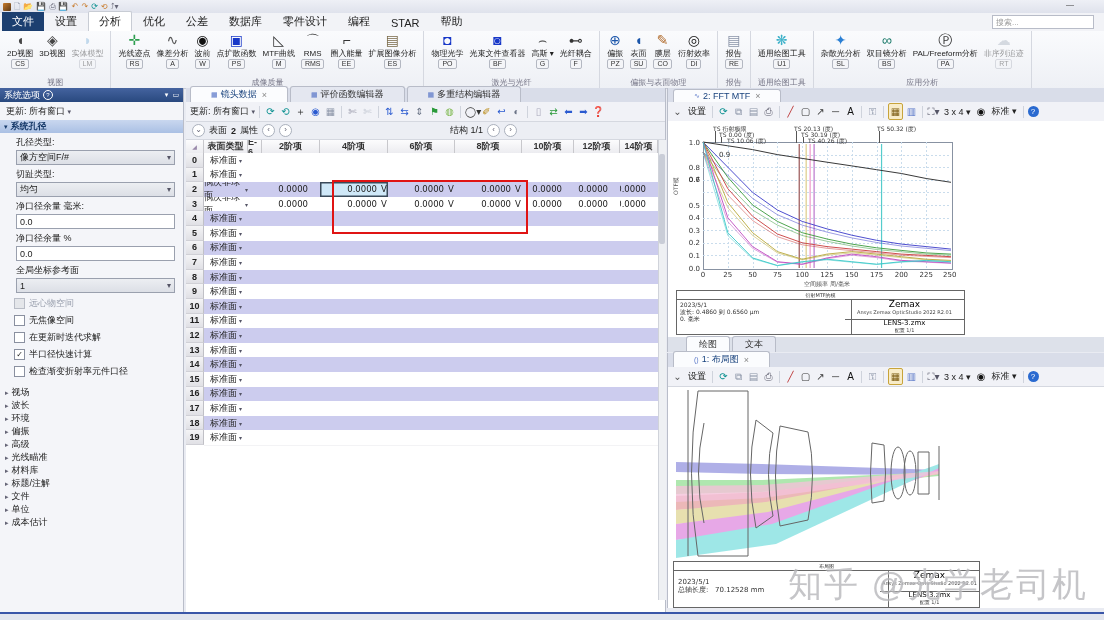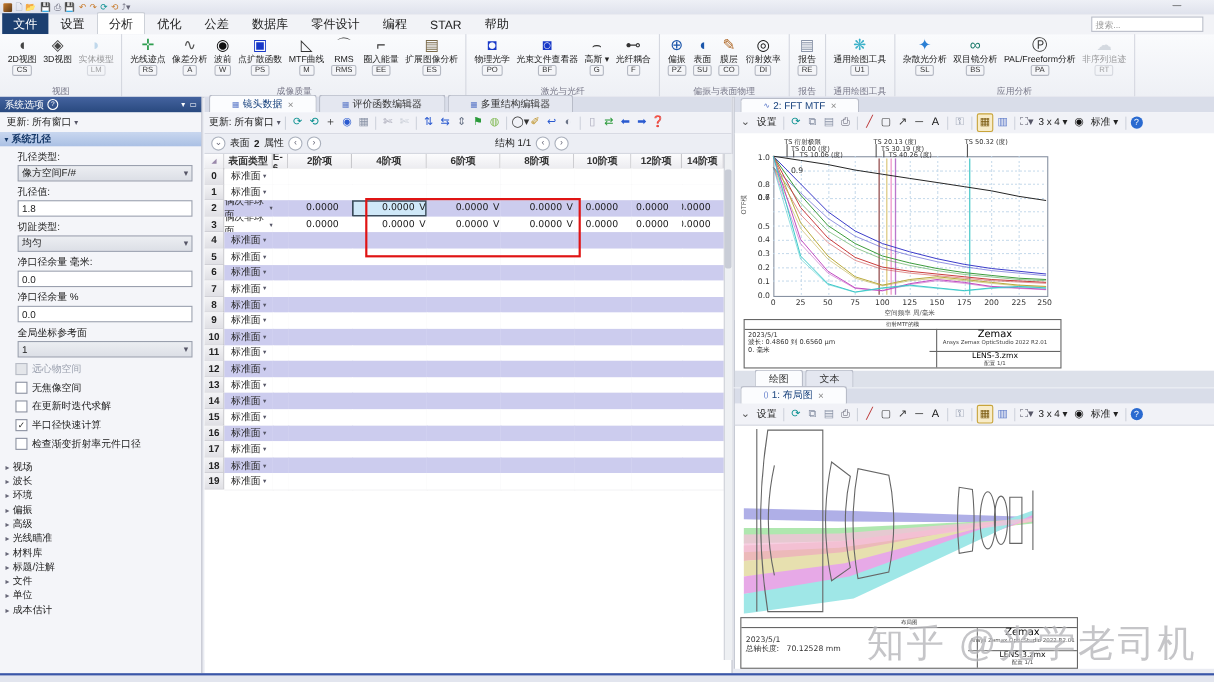--- a/index.html
+++ b/index.html
@@ -282,26 +282,20 @@
       </div>
     <div id="sb-fields">
         <div class="sb-field">
           <div class="lbl">孔径类型:</div>
           <div class="sb-ctl select">
             <span class="grow">像方空间F/#</span>
             <span class="car">▾</span>
           </div>
         </div>
         <div class="sb-field">
-          <div class="lbl">孔径值:</div>
-          <div class="sb-ctl">
-            <span class="grow">1.8</span>
-          </div>
-        </div>
-        <div class="sb-field">
           <div class="lbl">切趾类型:</div>
           <div class="sb-ctl select">
             <span class="grow">均匀</span>
             <span class="car">▾</span>
           </div>
         </div>
         <div class="sb-field">
           <div class="lbl">净口径余量 毫米:</div>
           <div class="sb-ctl">
             <span class="grow">0.0</span>

